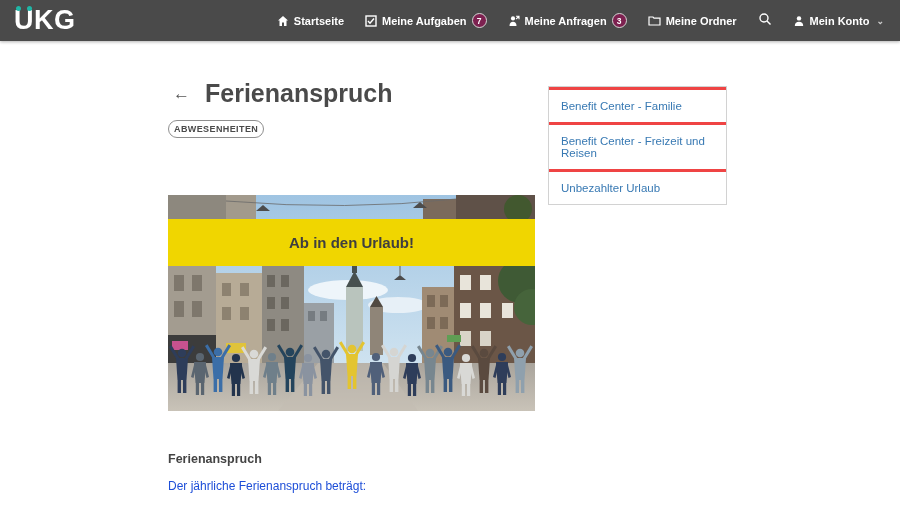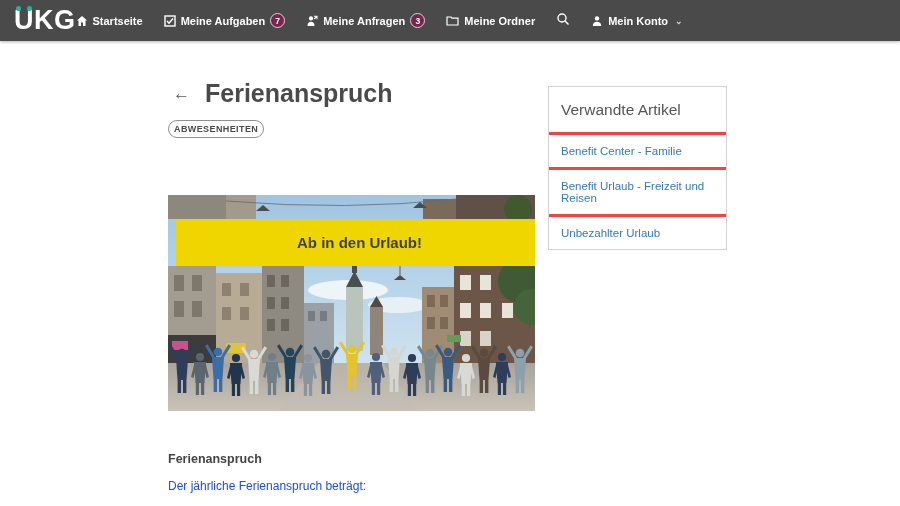--- a/index.html
+++ b/index.html
@@ -1,21 +1,21 @@
 <!DOCTYPE html>
 <html><head>
 <meta charset="utf-8">
 <style>
   html,body{margin:0;padding:0;background:#e9e9e9;}
   .page{position:relative;width:900px;height:506px;background:#ffffff;overflow:hidden;
         font-family:"Liberation Sans", sans-serif;}
 
   
   .header{position:absolute;top:0;left:0;width:900px;height:41px;background:#4a4a4a;
-          display:flex;align-items:center;
+          display:flex;align-items:center;justify-content:space-between;
           box-shadow:0 1px 3px rgba(0,0,0,.3);z-index:5;}
   .logo{position:relative;margin-left:14px;color:#ffffff;font-size:27px;font-weight:bold;
         letter-spacing:.5px;line-height:1;cursor:pointer;}
   .logo .dot{position:absolute;width:5px;height:5px;border-radius:50%;background:#1fb6a6;top:-1px;}
   .logo .dot.d1{left:2px;} .logo .dot.d2{left:13px;}
   .nav{display:flex;align-items:center;gap:21px;margin-right:16px;}
   .nav-item{display:flex;align-items:center;gap:5px;color:#ffffff;font-size:11px;
             font-weight:bold;cursor:pointer;white-space:nowrap;}
   .nav-item svg{display:block;}
   .badge{display:inline-flex;align-items:center;justify-content:center;
@@ -28,21 +28,21 @@
   .back-arrow{position:absolute;left:173px;top:84px;font-size:17px;color:#555;cursor:pointer;}
   .page-title{position:absolute;left:205px;top:79px;font-size:25px;font-weight:bold;color:#4a4a4a;}
   .chip{position:absolute;left:168px;top:120px;border:1px solid #8f8f8f;border-radius:10px;
         padding:3px 5px;font-size:9px;font-weight:bold;color:#4a4a4a;letter-spacing:.4px;
         cursor:pointer;background:#fff;}
 
   
   .photo{position:absolute;left:168px;top:195px;width:367px;height:216px;overflow:hidden;}
   .photo svg{display:block;}
   .banner{position:absolute;left:0;top:24px;width:367px;height:47px;background:#f0d600;
-          display:flex;align-items:center;justify-content:center;margin-left:8px;}
+          display:flex;align-items:center;justify-content:center;}
   .banner span{font-size:15px;font-weight:bold;color:#3f3f3f;}
 
   
   .related{position:absolute;left:548px;top:86px;width:179px;background:#fff;
            border:1px solid #d2d2d2;box-sizing:border-box;}
   .related-title{padding:14px 12px 13px 12px;font-size:15.5px;color:#555;}
   .related-link{padding:10px 12px;font-size:11.5px;color:#3879b3;border-top:3px solid #ef4444;
                 cursor:pointer;}
 
   
@@ -247,22 +247,21 @@
       <use href="#pu" x="316" y="198" fill="#5a4a3f"></use>
       <use href="#pd" x="334" y="200" fill="#2e3d5a"></use>
       <use href="#pu" x="352" y="198" fill="#8fa0ad"></use>
     </svg>
     <div class="banner">
       <span>Ab in den Urlaub!</span>
     </div>
   </div>
 
   <div class="related">
-    <div class="related-title">Verwandte Artikel</div>
     <div class="related-link">Benefit Center - Familie</div>
-    <div class="related-link">Benefit Urlaub - Freizeit und Reisen</div>
+    <div class="related-link">Benefit Center - Freizeit und Reisen</div>
     <div class="related-link">Unbezahlter Urlaub</div>
   </div>
 
   <div class="section-heading">Ferienanspruch</div>
   <div class="paragraph">Der jährliche Ferienanspruch beträgt:</div>
 
 </div>
 
 </body></html>

